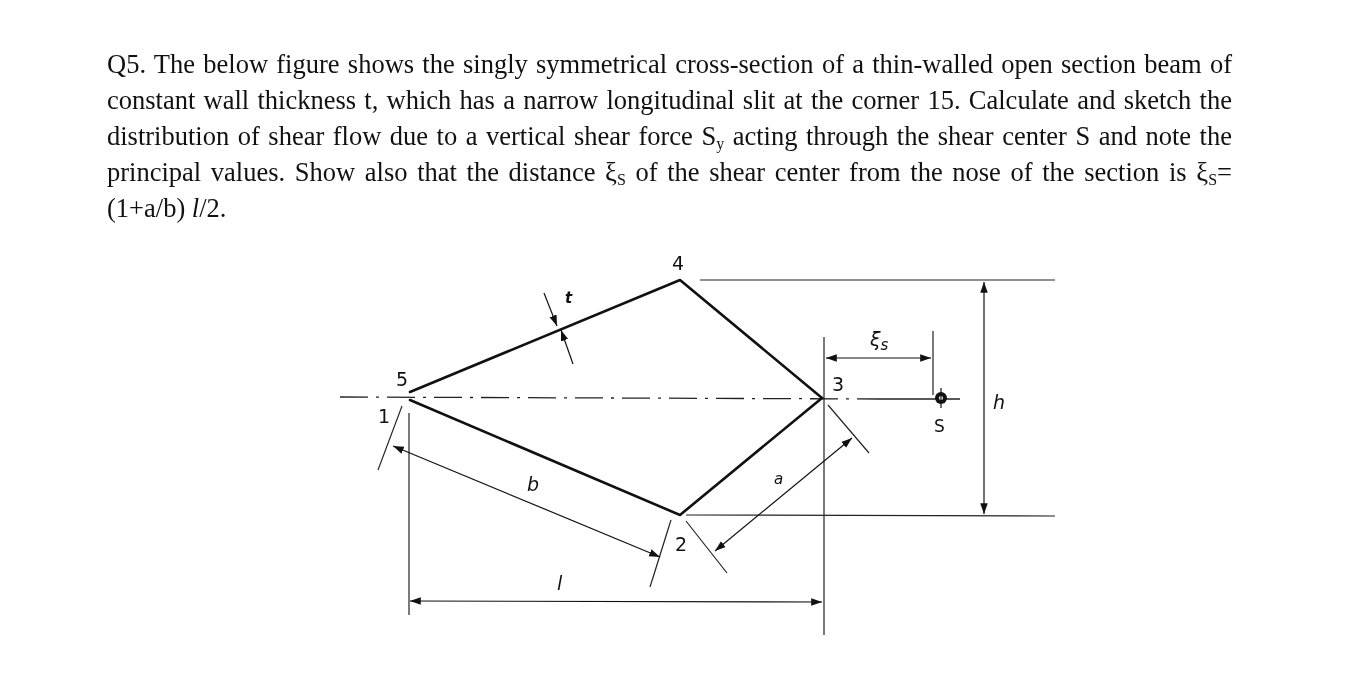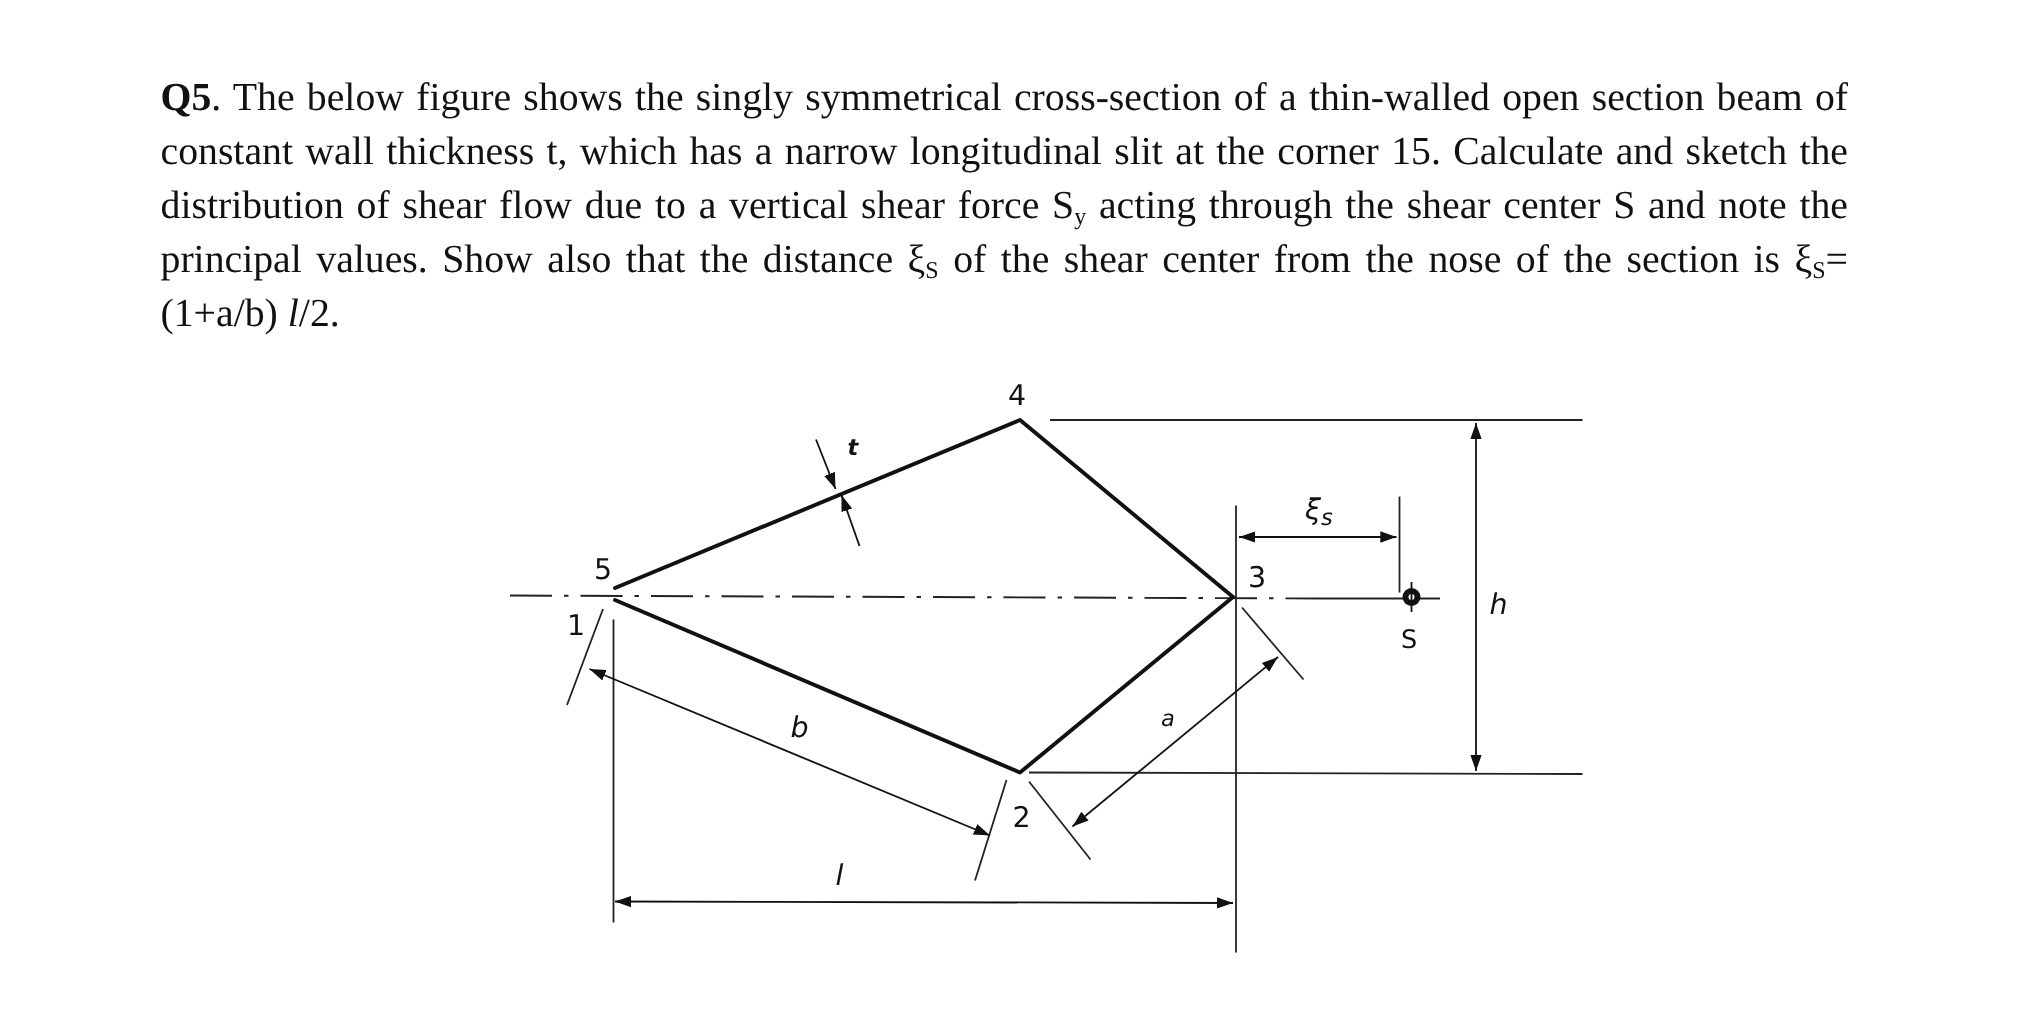--- a/index.html
+++ b/index.html
@@ -9,21 +9,21 @@
       left: 107px;
       top: 46px;
       width: 1125px;
       font-family: "Liberation Serif", serif;
       font-size: 26.5px;
       line-height: 36px;
       color: #111111;
       text-align: justify;
       text-align-last: left;
     }
-    .question b { font-weight: bold; }
+    .question b { font-weight: normal; }
     .question sub { font-size: 16px; vertical-align: -4px; line-height: 0; }
     .question .ital { font-style: italic; }
     .figure { position: absolute; left: 0; top: 0; }
     .lbl { font-family: "DejaVu Sans", sans-serif; fill: #111; }
     .lbl-it { font-family: "DejaVu Sans", sans-serif; font-style: italic; fill: #111; }
   </style>
 </head>
 <body>
 
 <div class="question">

